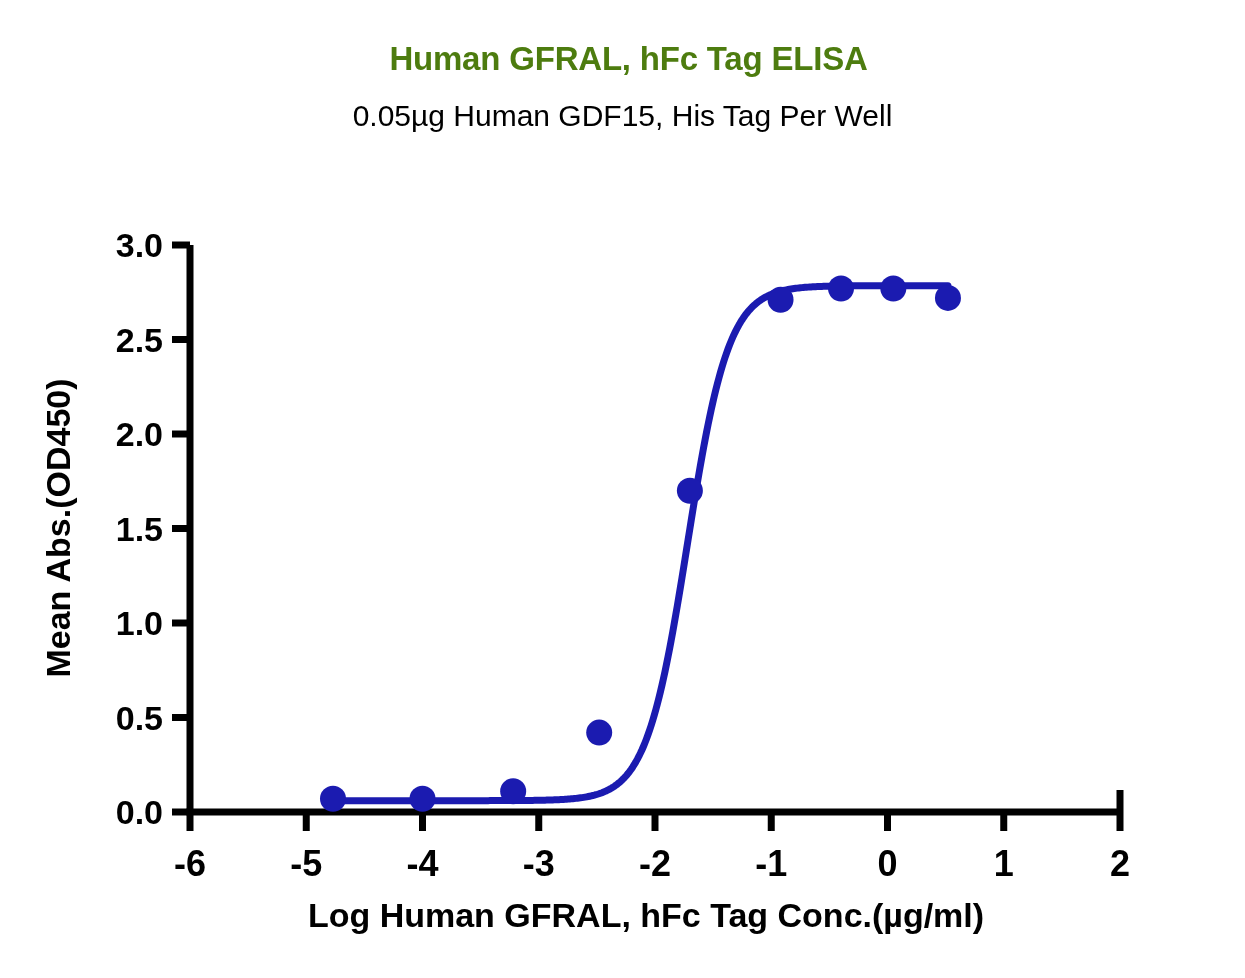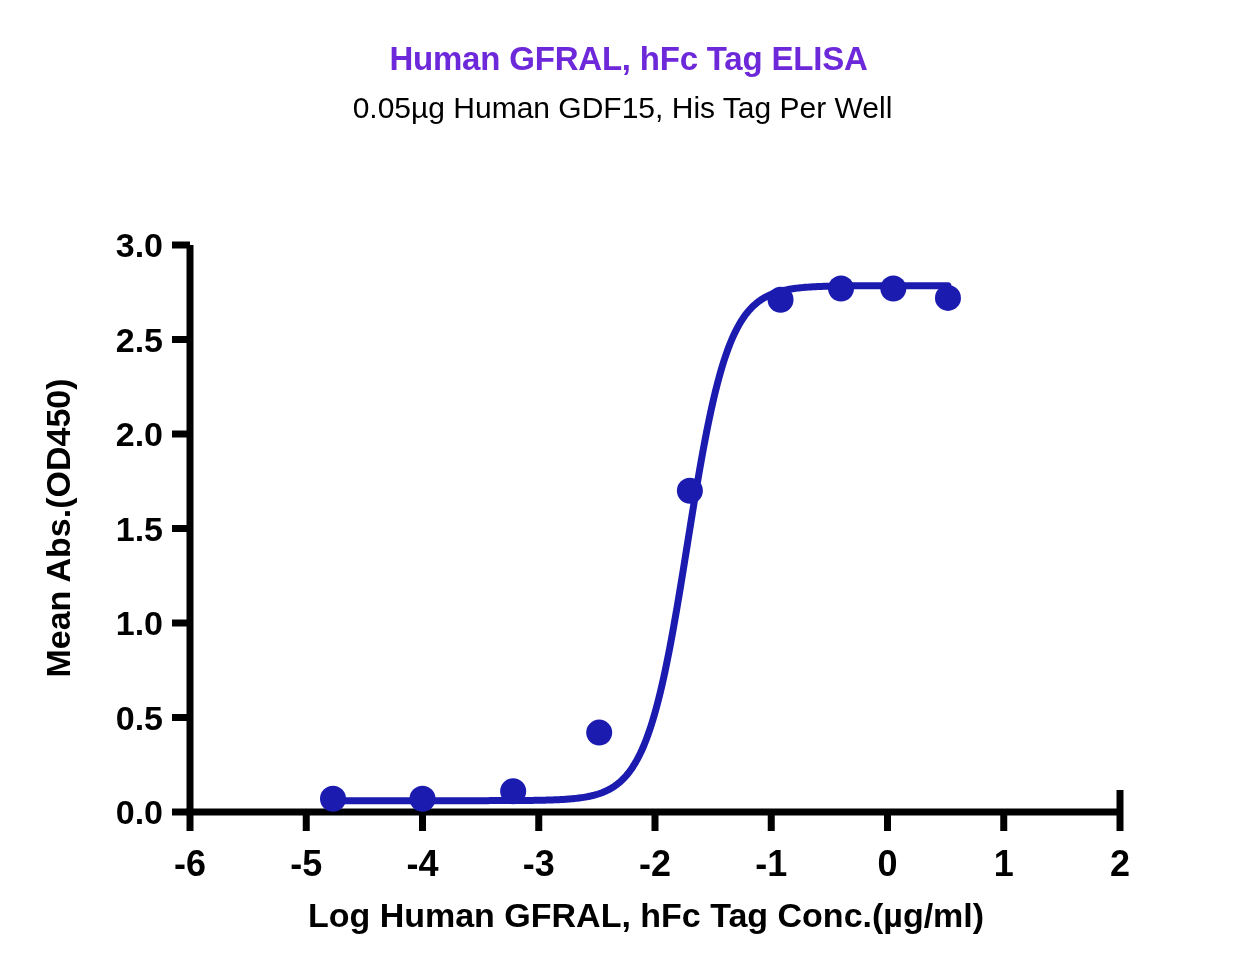--- a/index.html
+++ b/index.html
@@ -24,33 +24,33 @@
     position: absolute;
     left: 0;
     top: 40px;
     width: 1245px;
     text-align: center;
   }
   .chart-title {
     font-family: "Liberation Sans", sans-serif;
     font-weight: bold;
     font-size: 33px;
-    color: #6d28d9;
+    color: #4d7c0f;
     letter-spacing: -0.2px;
     line-height: 1.15;
     white-space: nowrap;
     padding-left: 12px;
   }
   .chart-subtitle {
     font-family: "Liberation Sans", sans-serif;
     font-weight: normal;
     font-size: 30px;
     color: #000000;
     line-height: 1.2;
-    margin-top: 12px;
+    margin-top: 20px;
     white-space: nowrap;
   }
   .plot-svg {
     position: absolute;
     left: 0;
     top: 0;
     width: 1245px;
     height: 978px;
   }
   .axis-title {

